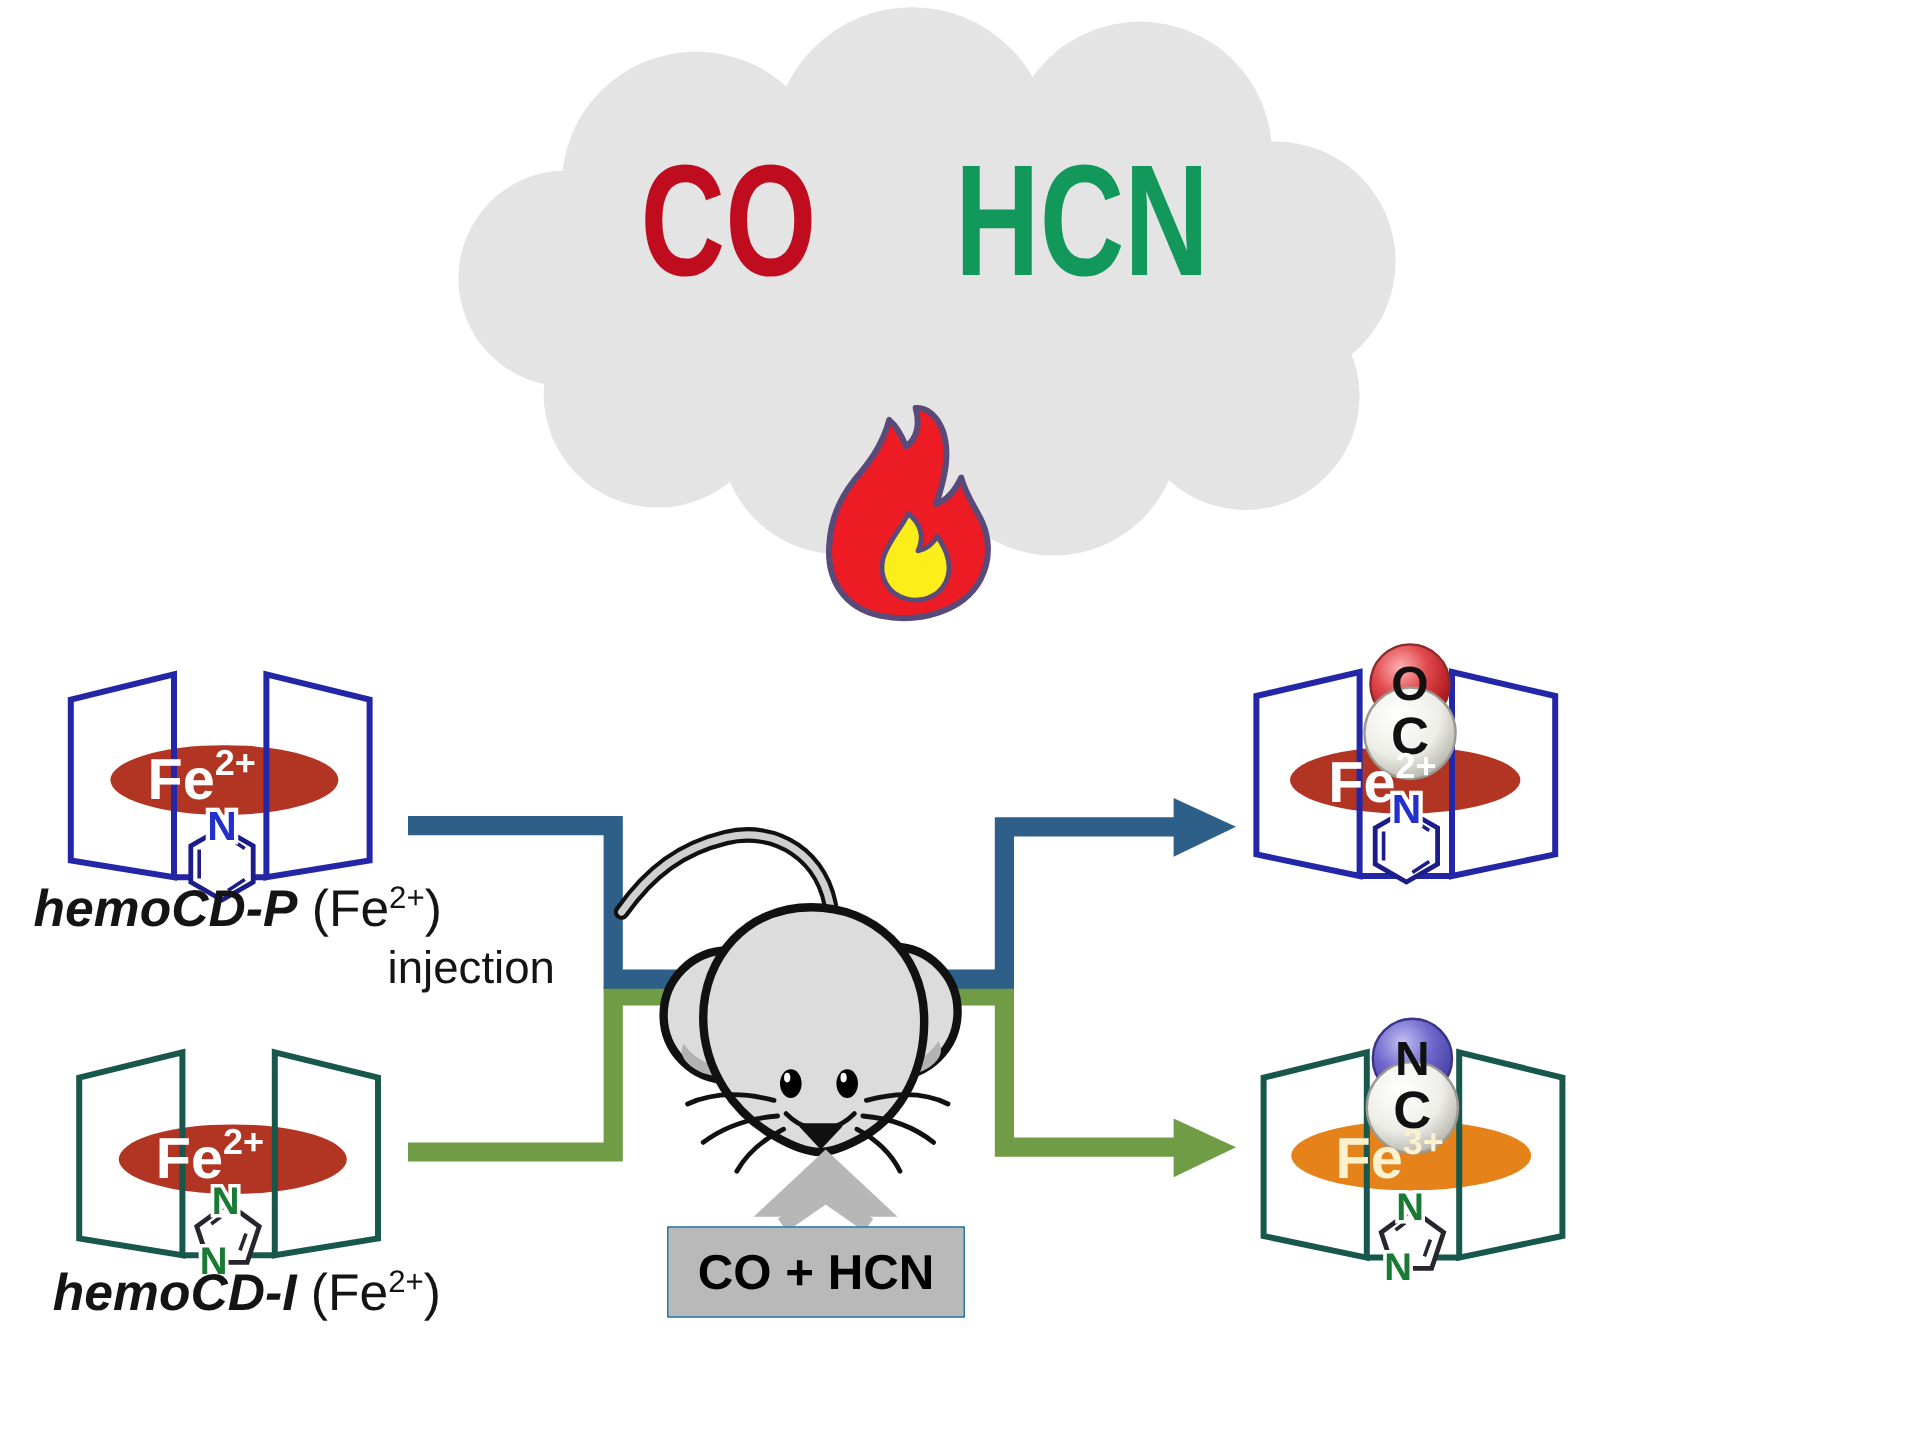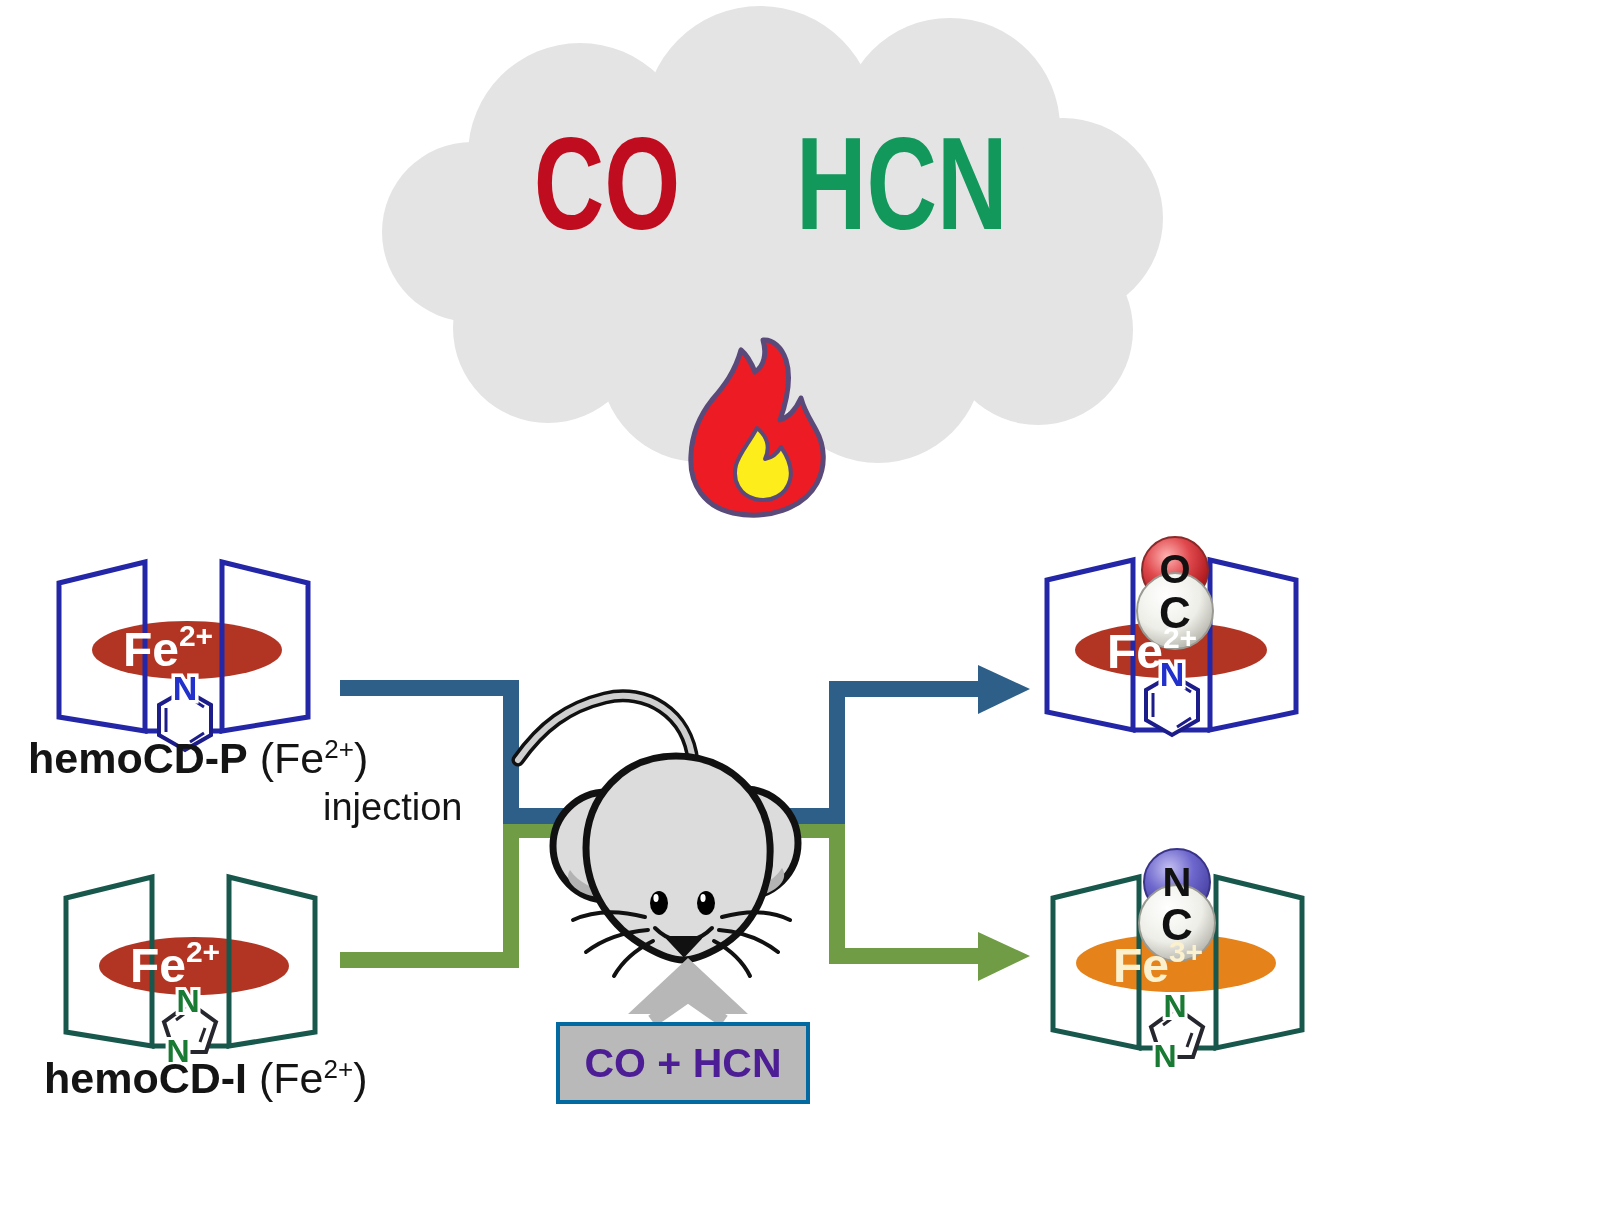--- a/index.html
+++ b/index.html
@@ -4,27 +4,27 @@
 <style>
   html,body{margin:0;padding:0;background:#ffffff;}
   #stage{position:relative;width:1600px;height:1206px;overflow:hidden;
          font-family:"Liberation Sans",sans-serif;background:#ffffff;}
   #art{position:absolute;left:0;top:0;}
   .gas{position:absolute;font-weight:bold;font-size:132px;line-height:1;
        text-align:center;transform:scaleX(.74);transform-origin:center;}
   .gas.co{color:#bf0d1f;}
   .gas.hcn{color:#13985c;}
   .slabel{position:absolute;font-size:43px;color:#141414;white-space:nowrap;line-height:1.18;}
-  .slabel b{font-weight:bold;}
+  .slabel b{font-weight:bold;font-style:italic;}
   .slabel sup{font-size:26px;vertical-align:15px;line-height:0;}
   .plabel{position:absolute;font-size:38px;color:#141414;white-space:nowrap;}
   .gasbox{position:absolute;left:556px;top:1022px;width:246px;height:74px;
-          background:#b9b9b9;border:4px solid #0369a1;display:flex;
+          background:#b9b9b9;border:1px solid #0369a1;display:flex;
           align-items:center;justify-content:center;font-weight:bold;
-          font-size:41px;color:#4c1d95;}
+          font-size:41px;color:#000000;}
   svg text{font-family:"Liberation Sans",sans-serif;font-weight:bold;}
 </style>
 </head>
 <body>
 
 <div id="stage">
 
 <svg id="art" width="1600" height="1206" viewBox="0 0 1600 1206">
   <defs>
     <radialGradient id="redSphere" cx="38%" cy="30%" r="75%">

